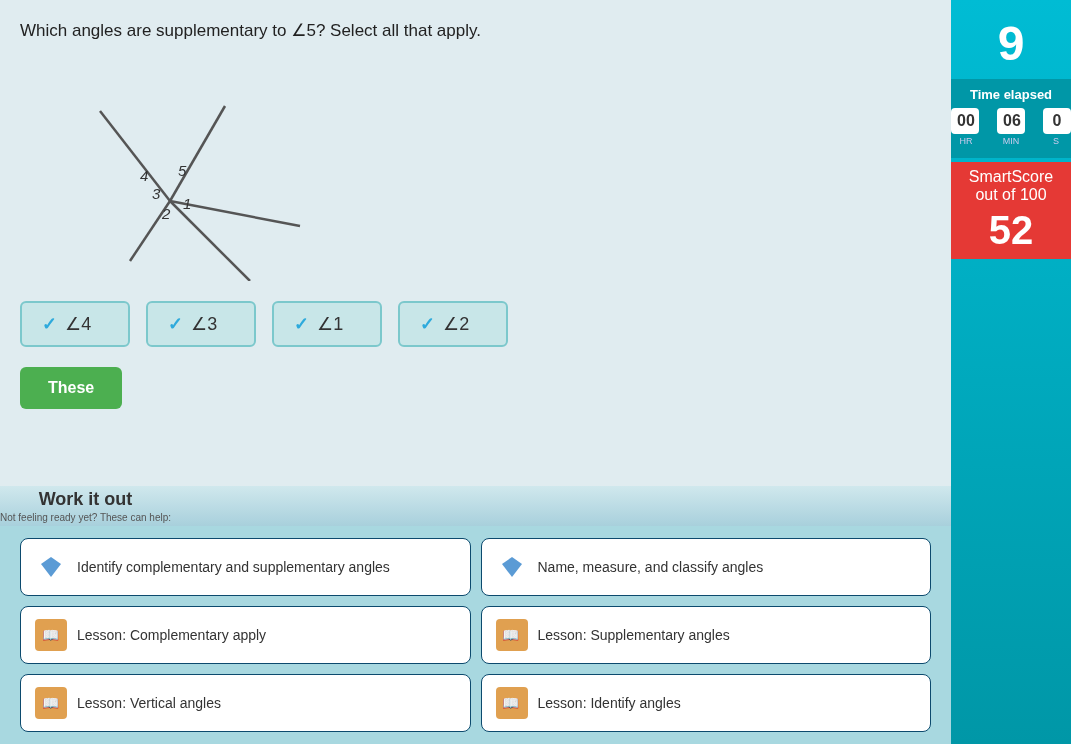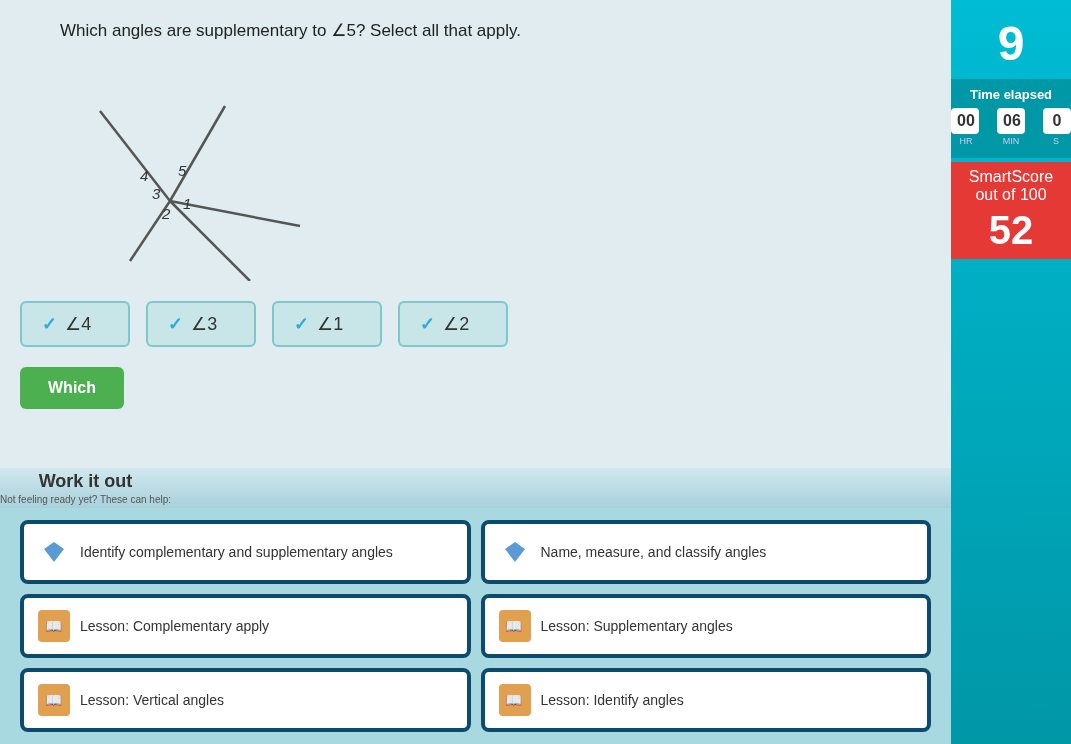--- a/index.html
+++ b/index.html
@@ -10,21 +10,20 @@
       height: 744px;
       overflow: hidden;
       display: flex;
     }
 
     .question-text {
       font-size: 17px;
       color: #222;
       margin-bottom: 10px;
       font-weight: 400;
-      margin-left: 40px;
     }
 
     .diagram-container {
       width: 280px;
       height: 230px;
       position: relative;
       margin: 10px 0 20px 20px;
     }
 
     .diagram-svg {
@@ -96,21 +95,21 @@
     }
 
     .help-item {
       background: white;
       border-radius: 8px;
       padding: 12px 14px;
       display: flex;
       align-items: center;
       gap: 10px;
       cursor: pointer;
-      border: 4px solid #0c4a6e;
+      border: 1px solid #0c4a6e;
     }
 
     .help-item-icon {
       width: 32px;
       height: 32px;
       display: flex;
       align-items: center;
       justify-content: center;
       border-radius: 4px;
       font-size: 20px;
@@ -280,21 +279,21 @@
         <span class="check-icon">✓</span>
         <span class="angle-label">∠1</span>
       </div>
       <div class="answer-choice">
         <span class="check-icon">✓</span>
         <span class="angle-label">∠2</span>
       </div>
     </div>
 
     
-    <button class="submit-btn">Which</button>
+    <button class="submit-btn">These</button>
 
   </div>
 
   <div class="section-divider">
     <div style="text-align:center;">
       <div class="work-it-out-title">Work it out</div>
       <div class="work-it-out-subtitle">Not feeling ready yet? These can help:</div>
     </div>
   </div>
 

